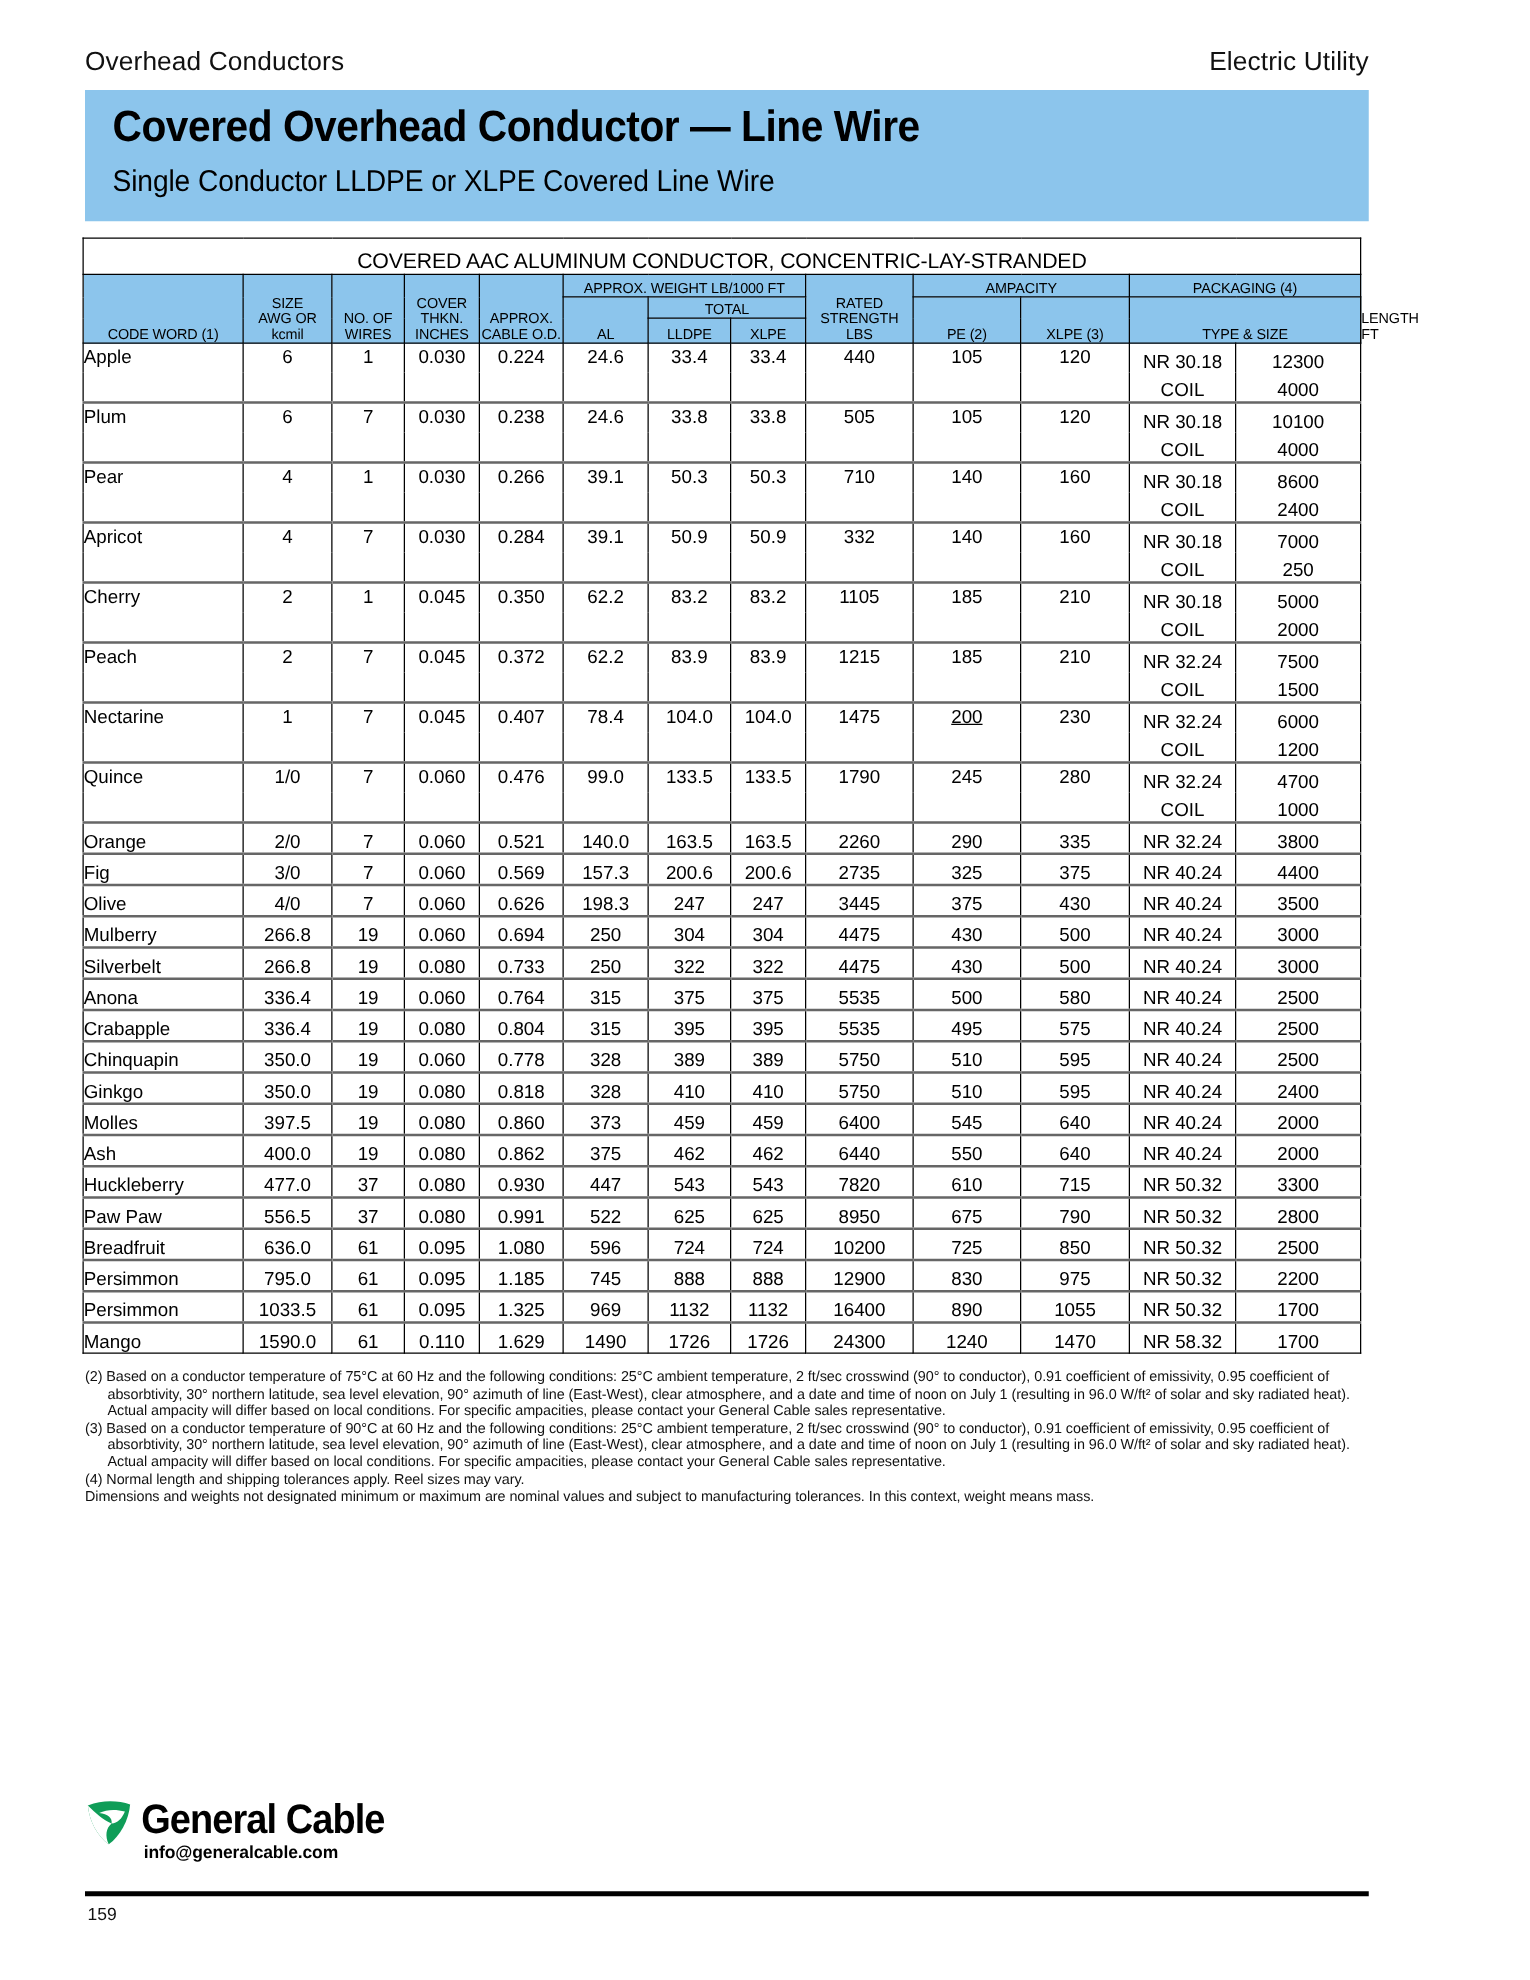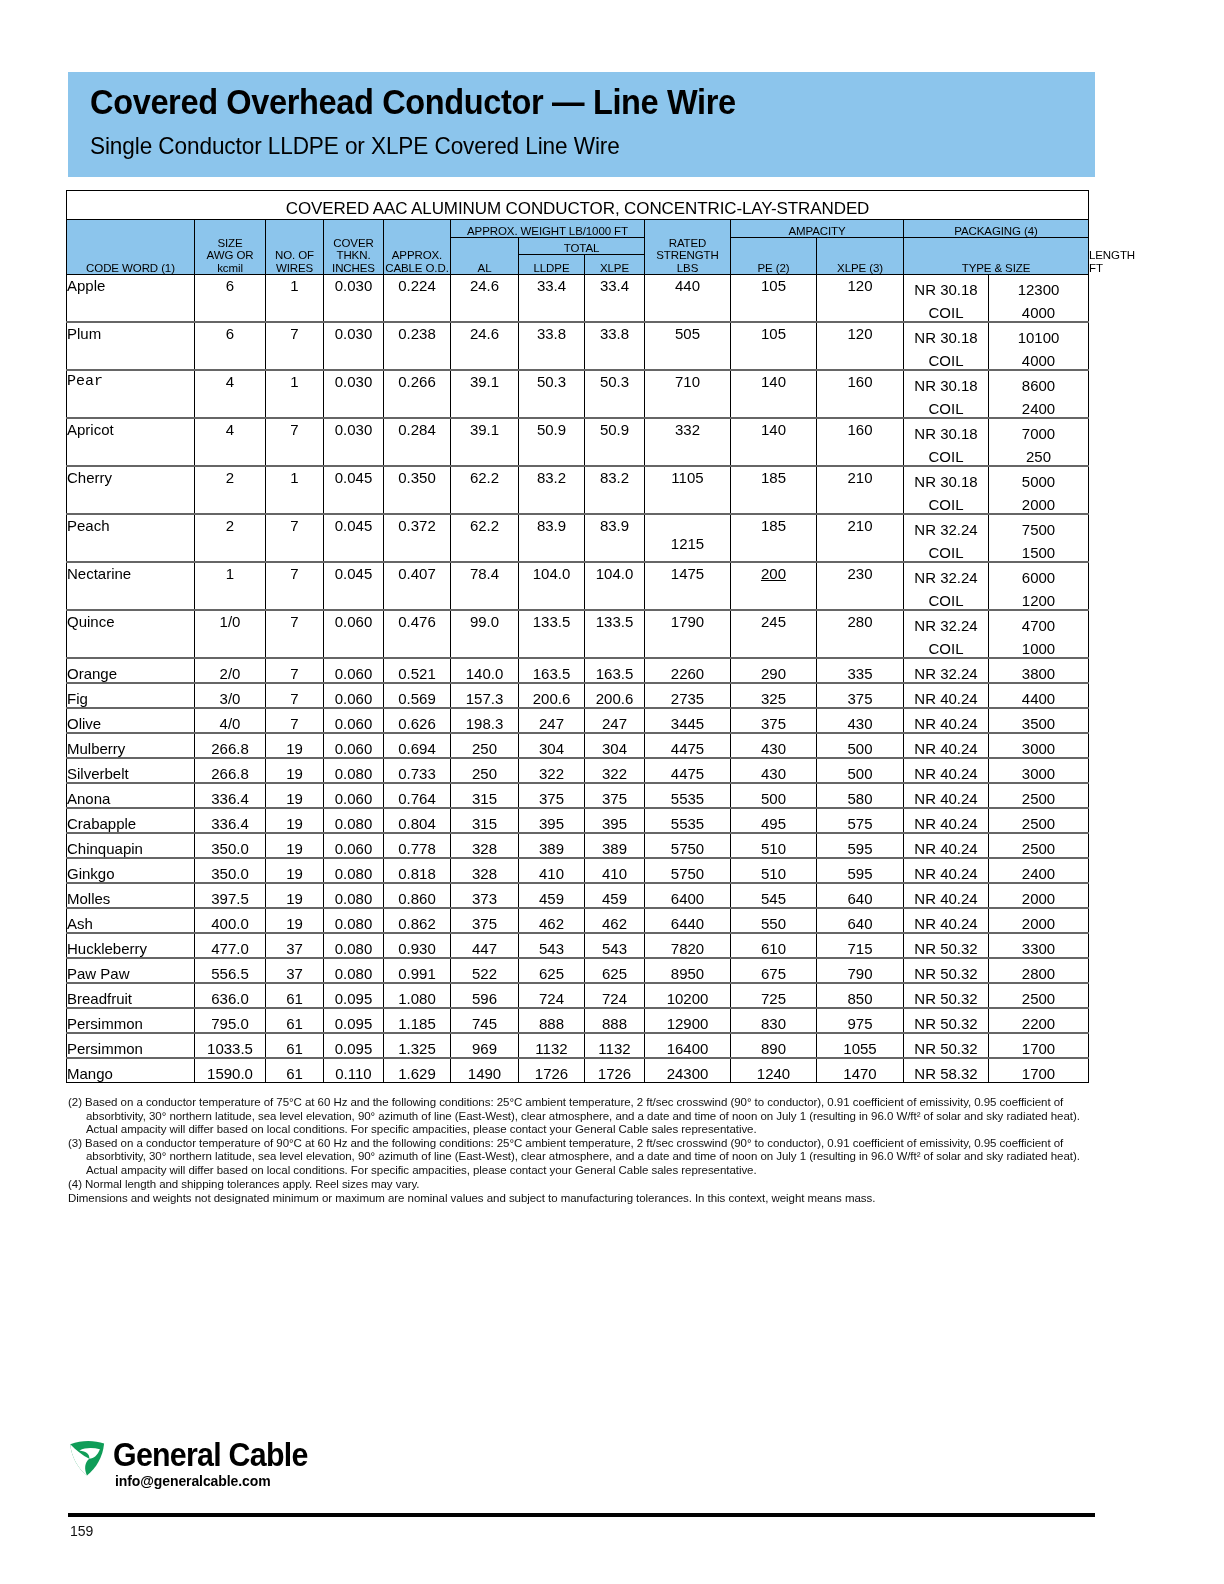--- a/index.html
+++ b/index.html
@@ -207,20 +207,24 @@
     top: 1523px;
     font-size: 14px;
     color: #111;
   }
 </style>
 </head>
 <body>
 
 <div class="page">
 
+  <div class="runhead">
+    <div class="runhead-left">Overhead Conductors</div>
+    <div class="runhead-right">Electric Utility</div>
+  </div>
 
   <div class="banner">
     <div class="banner-title">Covered Overhead Conductor — Line Wire</div>
     <div class="banner-sub">Single Conductor LLDPE or XLPE Covered Line Wire</div>
   </div>
 
   <div class="tbl-wrap">
     <table class="spec">
       <colgroup>
         <col style="width:128px">
@@ -321,21 +325,21 @@
             <td class="c-num" rowspan="2" style="vertical-align: top; padding-top: 2px;">105</td>
             <td class="c-num" rowspan="2" style="vertical-align: top; padding-top: 2px;">120</td>
             <td class="c-num">NR 30.18</td>
             <td class="c-num">10100</td>
           </tr>
           <tr class="pair-bot">
             <td class="c-num">COIL</td>
             <td class="c-num">4000</td>
           </tr>
           <tr class="pair-top thickline">
-            <td class="c-code" rowspan="2" style="vertical-align: top; padding-top: 2px; font-family: Liberation Mono, monospace;">Pear</td>
+            <td class="c-code" rowspan="2" style="vertical-align: top; padding-top: 2px;">Pear</td>
             <td class="c-num" rowspan="2" style="vertical-align: top; padding-top: 2px;">4</td>
             <td class="c-num" rowspan="2" style="vertical-align: top; padding-top: 2px;">1</td>
             <td class="c-num" rowspan="2" style="vertical-align: top; padding-top: 2px;">0.030</td>
             <td class="c-num" rowspan="2" style="vertical-align: top; padding-top: 2px;">0.266</td>
             <td class="c-num" rowspan="2" style="vertical-align: top; padding-top: 2px;">39.1</td>
             <td class="c-num" rowspan="2" style="vertical-align: top; padding-top: 2px;">50.3</td>
             <td class="c-num" rowspan="2" style="vertical-align: top; padding-top: 2px;">50.3</td>
             <td class="c-num" rowspan="2" style="vertical-align: top; padding-top: 2px;">710</td>
             <td class="c-num" rowspan="2" style="vertical-align: top; padding-top: 2px;">140</td>
             <td class="c-num" rowspan="2" style="vertical-align: top; padding-top: 2px;">160</td>
@@ -386,21 +390,21 @@
           </tr>
           <tr class="pair-top thickline">
             <td class="c-code" rowspan="2" style="vertical-align: top; padding-top: 2px;">Peach</td>
             <td class="c-num" rowspan="2" style="vertical-align: top; padding-top: 2px;">2</td>
             <td class="c-num" rowspan="2" style="vertical-align: top; padding-top: 2px;">7</td>
             <td class="c-num" rowspan="2" style="vertical-align: top; padding-top: 2px;">0.045</td>
             <td class="c-num" rowspan="2" style="vertical-align: top; padding-top: 2px;">0.372</td>
             <td class="c-num" rowspan="2" style="vertical-align: top; padding-top: 2px;">62.2</td>
             <td class="c-num" rowspan="2" style="vertical-align: top; padding-top: 2px;">83.9</td>
             <td class="c-num" rowspan="2" style="vertical-align: top; padding-top: 2px;">83.9</td>
-            <td class="c-num" rowspan="2" style="vertical-align: top; padding-top: 20px; text-align: center;">1215</td>
+            <td class="c-num" rowspan="2" style="vertical-align: top; padding-top: 2px; text-align: center;">1215</td>
             <td class="c-num" rowspan="2" style="vertical-align: top; padding-top: 2px;">185</td>
             <td class="c-num" rowspan="2" style="vertical-align: top; padding-top: 2px;">210</td>
             <td class="c-num">NR 32.24</td>
             <td class="c-num">7500</td>
           </tr>
           <tr class="pair-bot">
             <td class="c-num">COIL</td>
             <td class="c-num">1500</td>
           </tr>
           <tr class="pair-top thickline">

